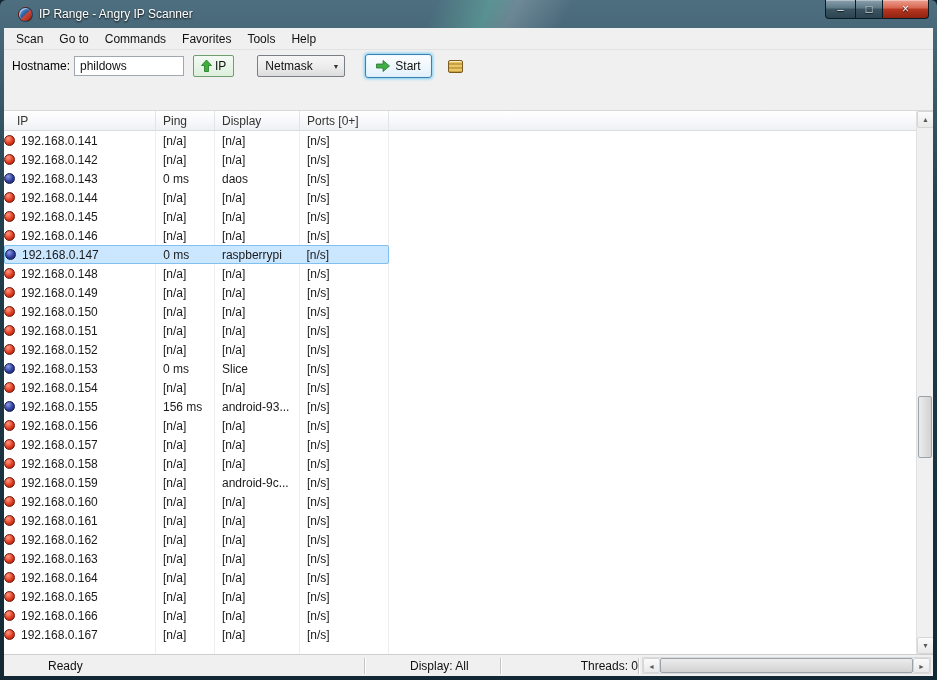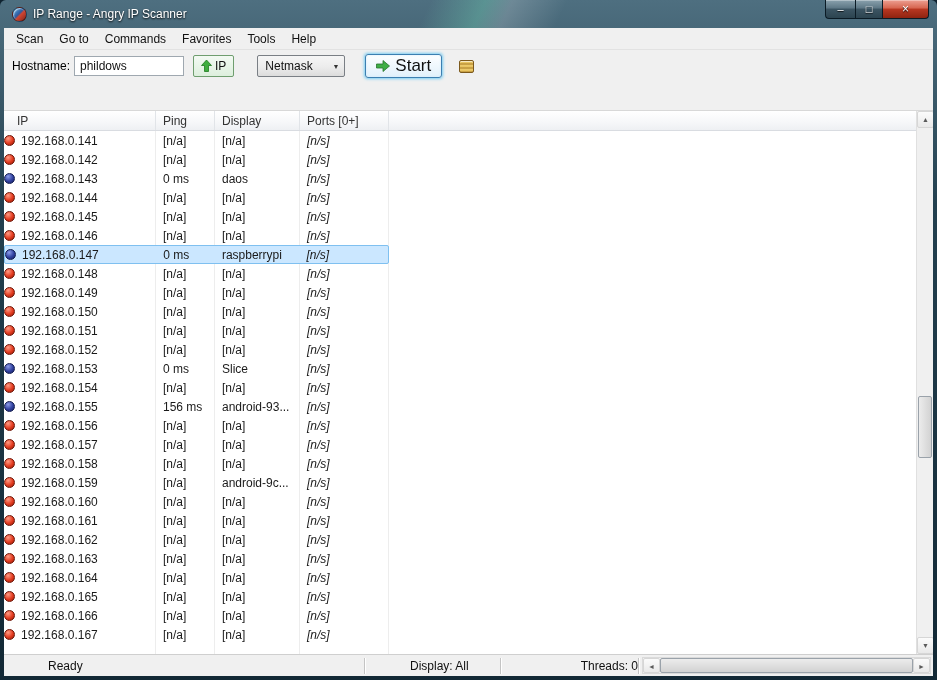--- a/index.html
+++ b/index.html
@@ -10,21 +10,21 @@
     font-size:12px;
   }
   .window {
     position:relative; width:937px; height:680px;
     background:linear-gradient(180deg,#4e6f80 0%,#2a4references8 10%,#23404f 30%,#122835 100%);
     background:linear-gradient(180deg,#4e6f80 0%,#23404f 30%,#122835 100%);
     border-radius:6px 6px 0 0; overflow:hidden;
   }
   
   .titlebar {
-    position:absolute; top:0; left:3px; right:0; height:28px;
+    position:absolute; top:0; left:9px; right:0; height:28px;
     display:flex; align-items:center; padding-left:9px;
     color:#fff; text-shadow:0 1px 2px #000;border-radius:8px;
   }
   .titlebar .glare {
     position:absolute; left:360px; top:0; width:260px; height:28px;
     background:linear-gradient(115deg, transparent 25%, rgba(120,230,190,0.30) 45%, rgba(255,255,255,0.18) 55%, transparent 75%);
     pointer-events:none;
   }
   .app-icon {
     width:15px; height:15px; border-radius:50%; margin-right:6px; flex:0 0 auto;
@@ -83,21 +83,21 @@
     height:22px; margin-left:9px; display:flex; align-items:center; gap:3px;
     border:1px solid #6f9e6f; border-radius:2px; padding:0 7px;
     background:linear-gradient(180deg,#f3faf3 0%,#ddefdd 100%);
     font-family:"Liberation Sans",sans-serif; font-size:12px; color:#111; cursor:default;
   }
   .start-btn {
     height:24px; margin-left:20px; display:flex; align-items:center; gap:5px;
     border:1px solid #3c7fb1; border-radius:3px; padding:0 10px;
     background:linear-gradient(180deg,#fdfeff 0%,#e2f1fb 100%);
     box-shadow:0 0 3px 1px #79cdf2, inset 0 0 2px #c9e9f9;
-    font-family:"Liberation Sans",sans-serif; font-size:17px; color:#111; cursor:default;
+    font-family:"Liberation Sans",sans-serif; font-size:12px; color:#111; cursor:default;
   }
   .fetchers-btn {
     width:24px; height:24px; margin-left:12px; display:flex;
     align-items:center; justify-content:center; cursor:default;
   }
   .fetchers-icon {
     width:15px; height:13px; border:1px solid #7d5a1d; border-radius:2px;
     background:repeating-linear-gradient(180deg,#ecc express66 0px,#e8c25e 2px,#a97f2b 3px,#e8c25e 4px);
     background:repeating-linear-gradient(180deg,#eccb6e 0px,#e8c25e 2px,#a97f2b 3px,#e8c25e 4px);
     box-shadow:inset 0 1px 0 rgba(255,255,255,.6);
@@ -117,21 +117,21 @@
   .th.filler { flex:1; border-right:none; }
   .tbody { position:absolute; top:20px; left:0; right:17px; bottom:0; overflow:hidden; }
   .gridline { position:absolute; top:20px; bottom:0; width:1px; background:#ededed; }
   .gl1 { left:151px; } .gl2 { left:210px; } .gl3 { left:295px; } .gl4 { left:384px; }
   .row { width:385px; height:19px; display:flex; align-items:center; color:#1a1a1a; position:relative; }
   .row.selected { background:#cbe7ff; border:1px solid #7fc0f0; border-radius:2px; }
   .cell { overflow:hidden; white-space:nowrap; }
   .cell.c-ip { width:152px; display:flex; align-items:center; }
   .cell.c-ping { width:59px; padding-left:7px; }
   .cell.c-host { width:85px; padding-left:7px; }
-  .cell.c-ports { width:89px; padding-left:7px;font-style:italic; }
+  .cell.c-ports { width:89px; padding-left:7px; }
   .status-icon {
     width:11px; height:11px; border-radius:50%; margin-right:6px; flex:0 0 auto;
   }
   .row.dead .status-icon {
     background:radial-gradient(circle at 35% 28%, #ff9b84 0%, #e23a1f 55%, #8f1a06 100%);
     border:1px solid #6e1304;
   }
   .row.alive .status-icon {
     background:radial-gradient(circle at 35% 28%, #8b9ce8 0%, #30409f 55%, #16205e 100%);
     border:1px solid #101a4e;

